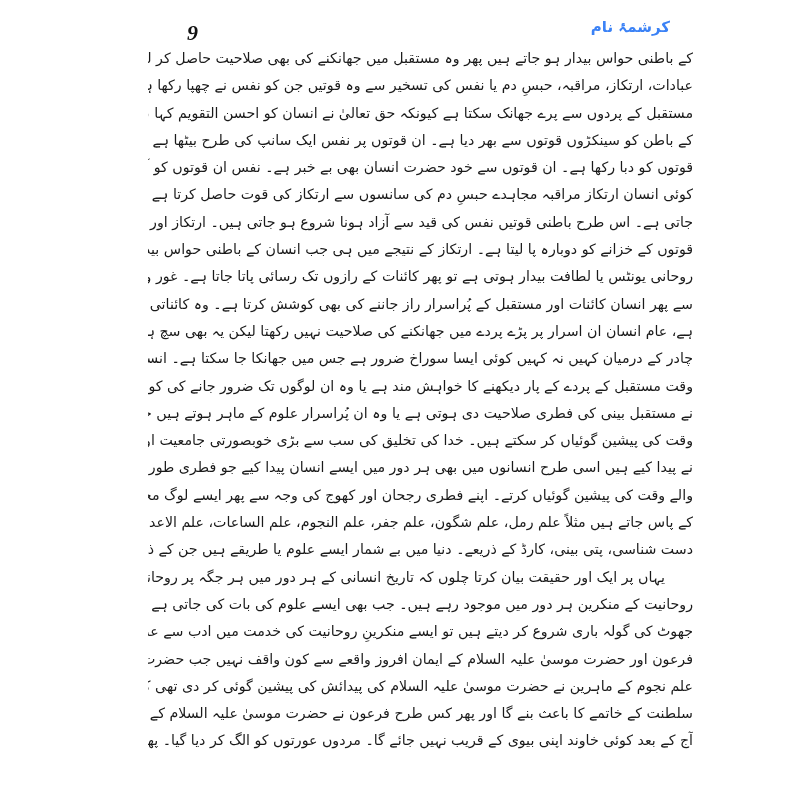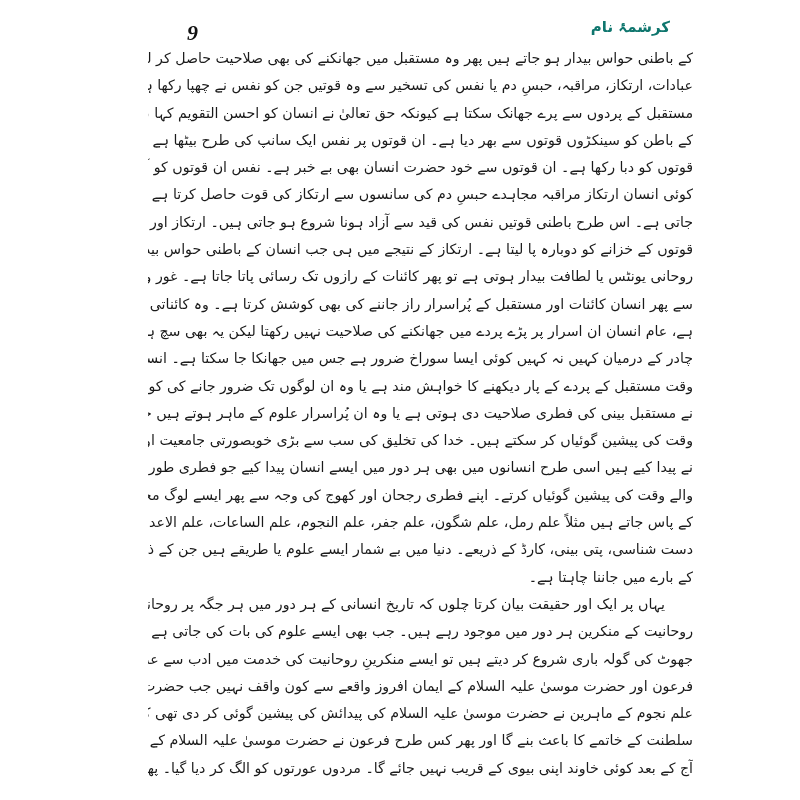--- a/index.html
+++ b/index.html
@@ -10,21 +10,21 @@
       color: #1a1a1a;
     }
     .page-number {
       position: absolute; left: 187px; top: 20px;
       font-family: "Liberation Serif", serif; font-weight: bold; font-style: italic;
       font-size: 22px; color: #111;
     }
     .running-header {
       position: absolute; left: 560px; top: 18px; width: 110px;
       direction: rtl; text-align: right;
-      font-size: 15px; font-weight: bold; color: #0f766e;
+      font-size: 15px; font-weight: bold; color: #3b82f6;
     }
     .body-text {
       position: absolute; left: 148px; top: 45px; width: 545px;
       direction: rtl;
     }
     .line {
       height: 27.3px; line-height: 27.3px;
       font-size: 14.2px; white-space: nowrap; overflow: hidden;
       text-align: justify; text-align-last: justify;
       letter-spacing: -0.2px;
@@ -53,21 +53,20 @@
     <div class="line">سے پھر انسان کائنات اور مستقبل کے پُراسرار راز جاننے کی بھی کوشش کرتا ہے۔ وہ کائناتی راز جن پر اسرار کی دھند پڑی</div>
     <div class="line">ہے، عام انسان ان اسرار پر پڑے پردے میں جھانکنے کی صلاحیت نہیں رکھتا لیکن یہ بھی سچ ہے کہ ان رازوں کے اوپر پڑی</div>
     <div class="line">چادر کے درمیان کہیں نہ کہیں کوئی ایسا سوراخ ضرور ہے جس میں جھانکا جا سکتا ہے۔ انسان اپنی فطری خواہش کے تحت ہر</div>
     <div class="line">وقت مستقبل کے پردے کے پار دیکھنے کا خواہش مند ہے یا وہ ان لوگوں تک ضرور جانے کی کوشش کرتا ہے جن کو حق تعالیٰ</div>
     <div class="line">نے مستقبل بینی کی فطری صلاحیت دی ہوتی ہے یا وہ ان پُراسرار علوم کے ماہر ہوتے ہیں جن کے بل بوتے پر وہ آنے والے</div>
     <div class="line">وقت کی پیشین گوئیاں کر سکتے ہیں۔ خدا کی تخلیق کی سب سے بڑی خوبصورتی جامعیت اور تنوع ہے یعنی ہر گروہ کے لوگ خدا</div>
     <div class="line">نے پیدا کیے ہیں اسی طرح انسانوں میں بھی ہر دور میں ایسے انسان پیدا کیے جو فطری طور پر پراسرار علوم سیکھنے کے بعد آنے</div>
     <div class="line">والے وقت کی پیشین گوئیاں کرتے۔ اپنے فطری رجحان اور کھوج کی وجہ سے پھر ایسے لوگ مختلف پراسرار علوم کے ماہرین</div>
     <div class="line">کے پاس جاتے ہیں مثلاً علم رمل، علم شگون، علم جفر، علم النجوم، علم الساعات، علم الاعداد، علم قیافہ، علم الاصوات، علم التعبیر،</div>
     <div class="line">دست شناسی، پتی بینی، کارڈ کے ذریعے۔ دنیا میں بے شمار ایسے علوم یا طریقے ہیں جن کے ذریعے انسان آنے والے وقت</div>
-    <div class="line last">کے بارے میں جاننا چاہتا ہے۔</div>
   </div>
 
   <div>
     <div class="line indent">یہاں پر ایک اور حقیقت بیان کرتا چلوں کہ تاریخ انسانی کے ہر دور میں ہر جگہ پر روحانیت کے ماننے والے اور</div>
     <div class="line">روحانیت کے منکرین ہر دور میں موجود رہے ہیں۔ جب بھی ایسے علوم کی بات کی جاتی ہے تو منکرینِ روحانیت شرک اور</div>
     <div class="line">جھوٹ کی گولہ باری شروع کر دیتے ہیں تو ایسے منکرینِ روحانیت کی خدمت میں ادب سے عرض ہے کہ قرآن مجید میں</div>
     <div class="line">فرعون اور حضرت موسیٰ علیہ السلام کے ایمان افروز واقعے سے کون واقف نہیں جب حضرت موسیٰ کی پیدائش سے پہلے ہی</div>
     <div class="line">علم نجوم کے ماہرین نے حضرت موسیٰ علیہ السلام کی پیدائش کی پیشین گوئی کر دی تھی کہ اب وہ بچہ پیدا ہونے والا ہے جو تیری</div>
     <div class="line">سلطنت کے خاتمے کا باعث بنے گا اور پھر کس طرح فرعون نے حضرت موسیٰ علیہ السلام کے قبیلے پر یہ پابندی عائد کر دی کہ</div>
     <div class="line">آج کے بعد کوئی خاوند اپنی بیوی کے قریب نہیں جائے گا۔ مردوں عورتوں کو الگ کر دیا گیا۔ پھر حاملہ عورتوں کے گھروں پر</div>

